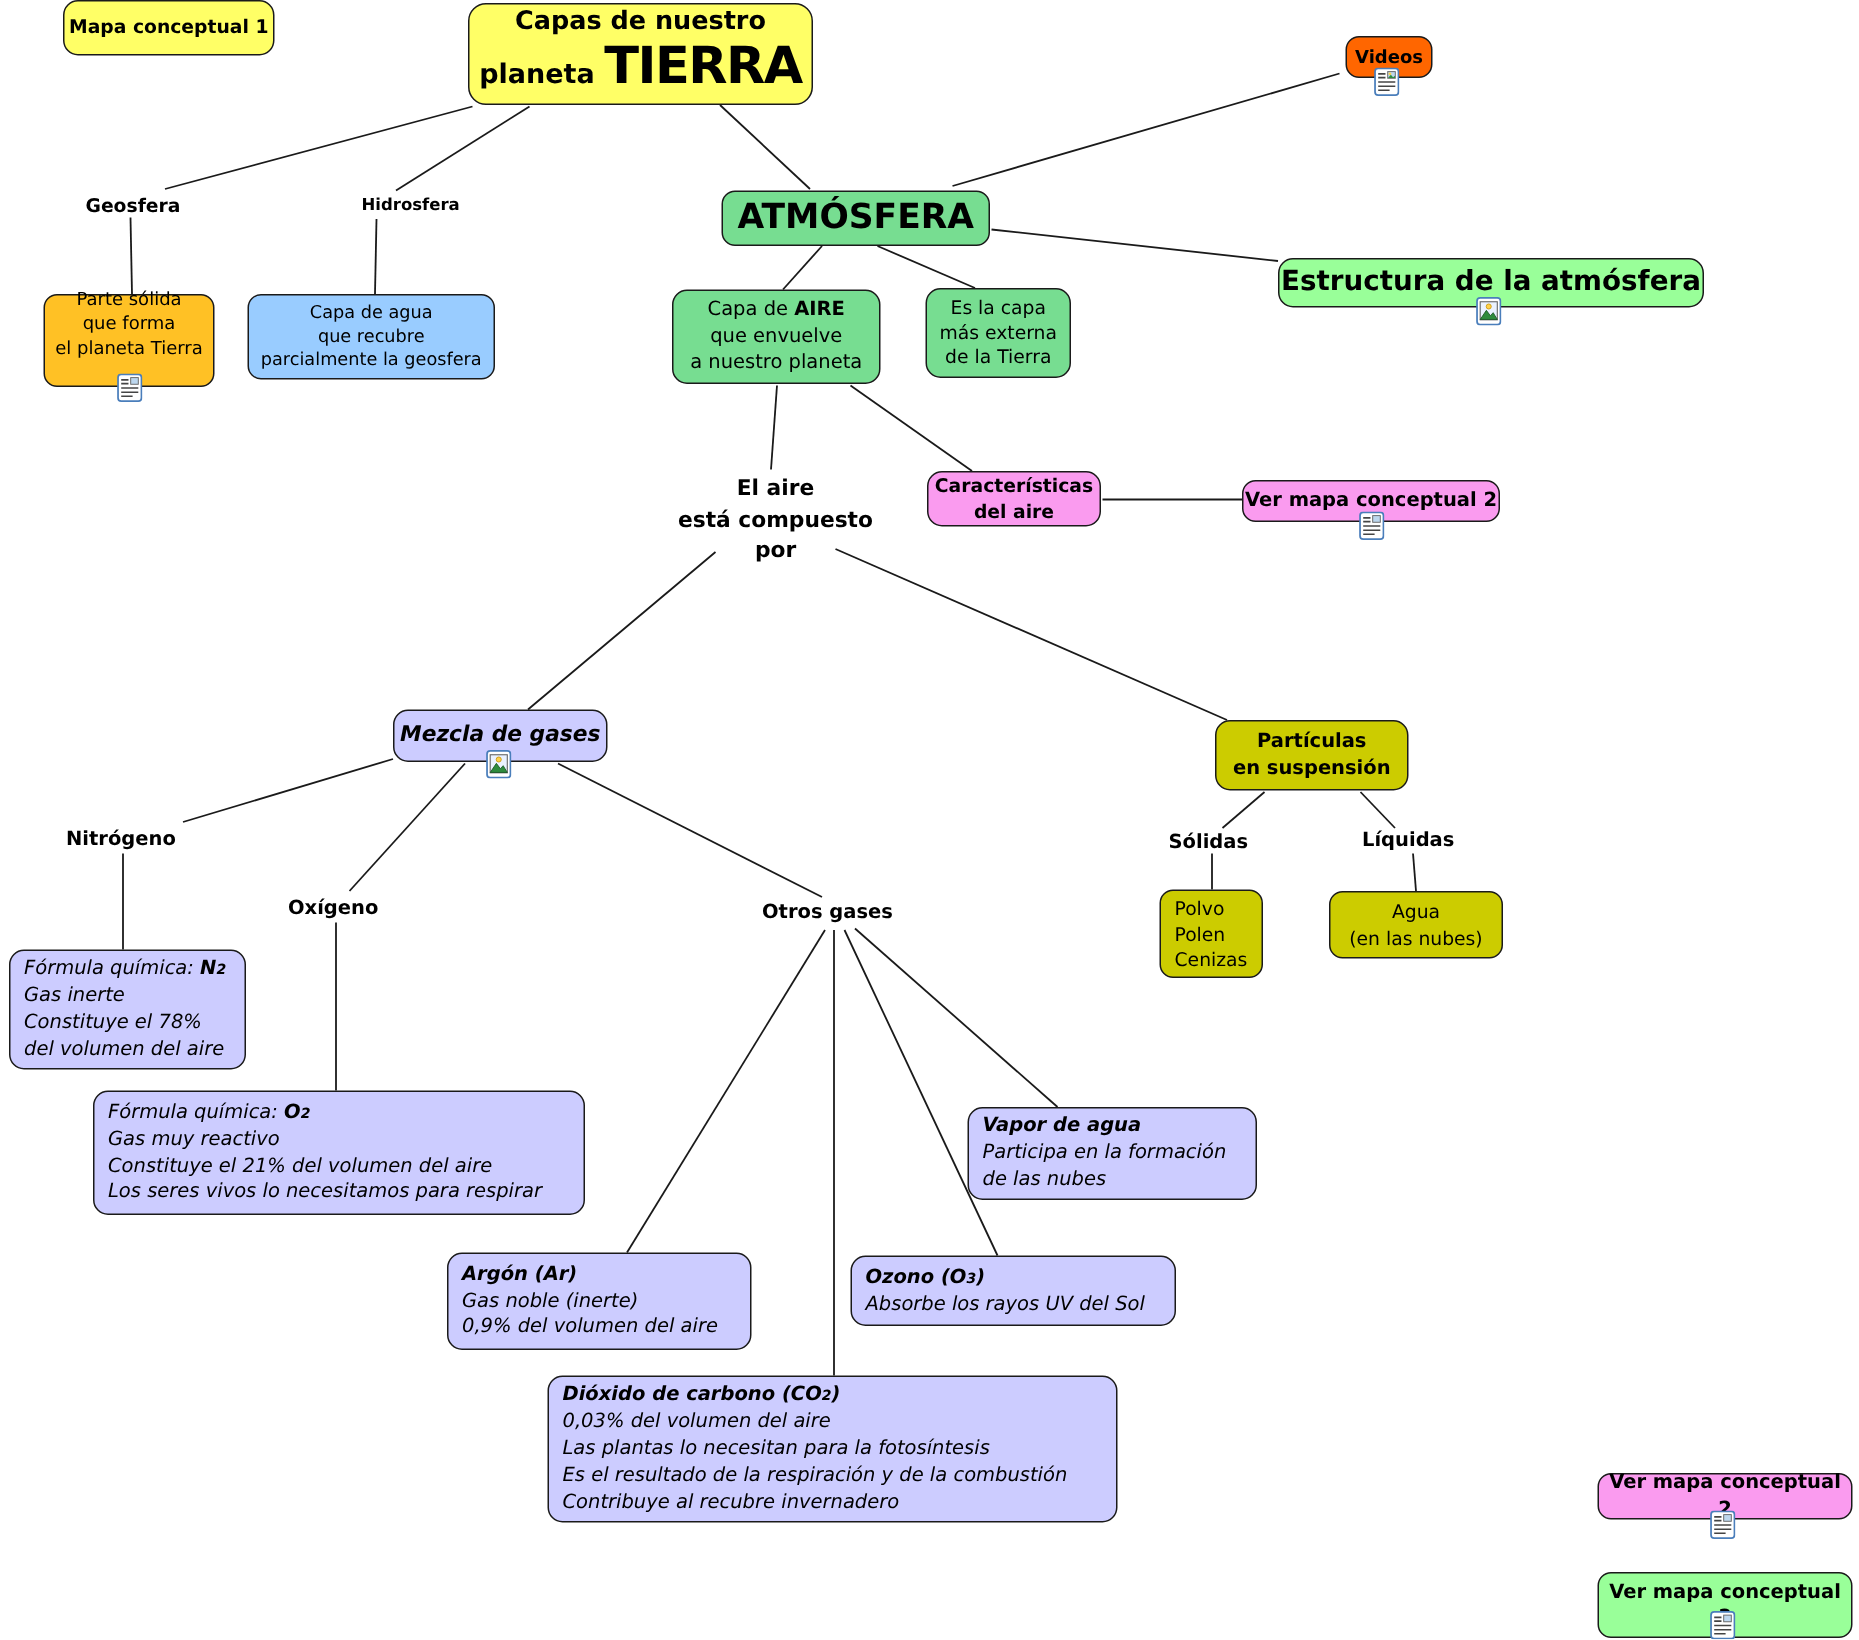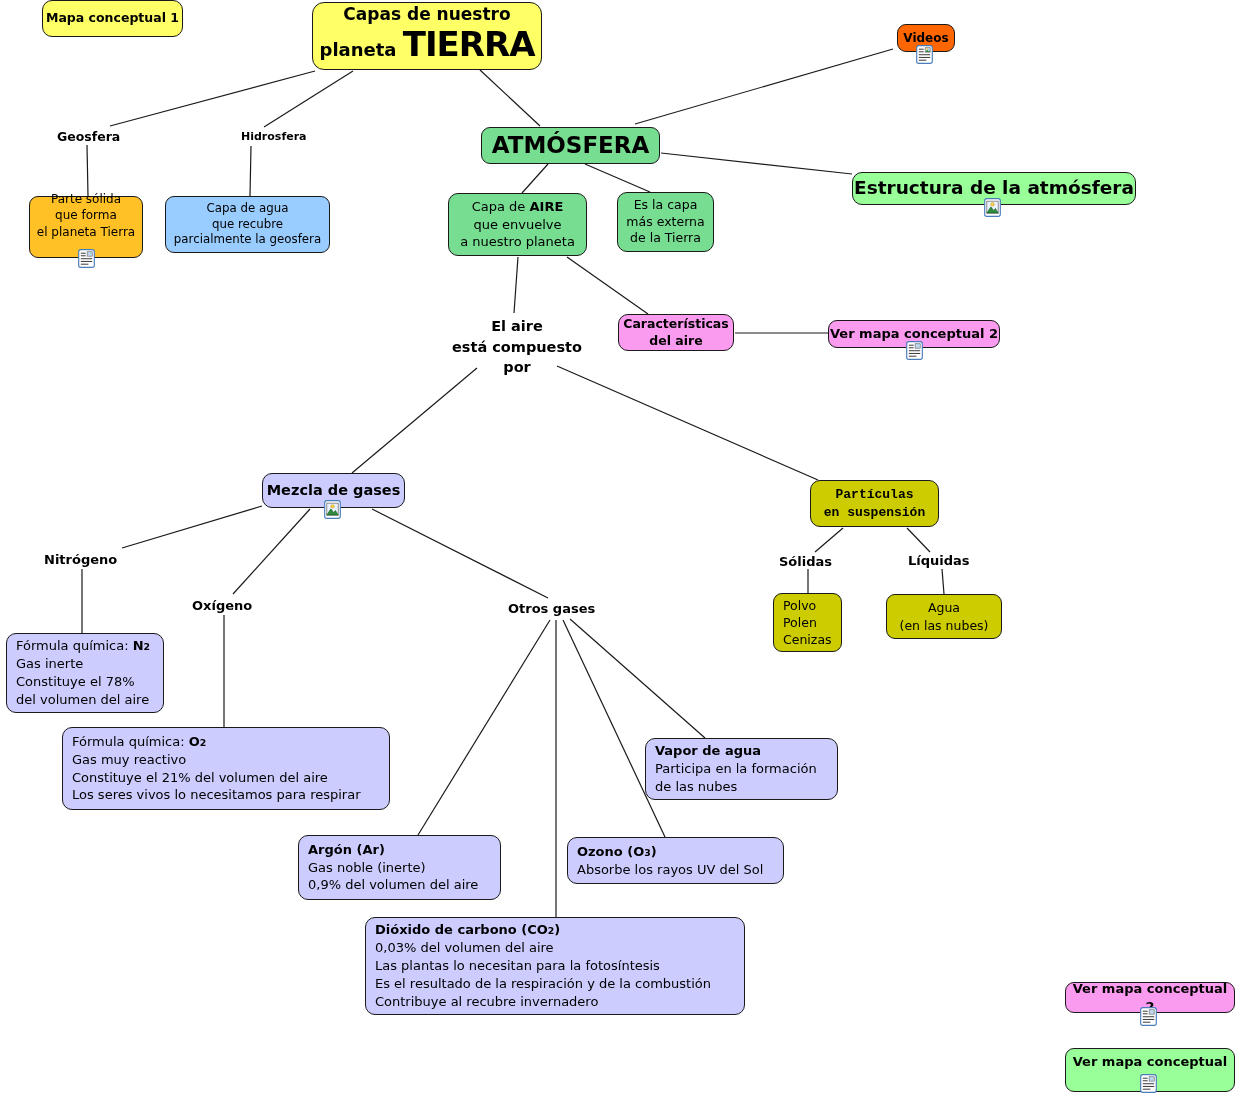--- a/index.html
+++ b/index.html
@@ -16,21 +16,21 @@
   .t1{font-weight:bold;font-size:17px;}
   .t2{font-weight:bold;font-size:18px;line-height:38px;}
   .t2 .big{font-size:34px;letter-spacing:-1px;margin-top:48px;}
   .bg-yellow{background:var(--c-yellow);}
   .bg-orange{background:var(--c-orange);}
   .bg-amber{background:var(--c-amber);}
   .bg-blue{background:var(--c-light_blue);}
   .bg-green{background:var(--c-green);}
   .bg-lgreen{background:var(--c-light_green);}
   .bg-pink{background:var(--c-pink);}
-  .bg-lav{background:var(--c-lavender);}
+  .bg-lav{background:var(--c-lavender);font-style:italic;}
   .bg-olive{background:var(--c-olive);}
   .res-icon{position:absolute;width:17px;height:19px;display:block;cursor:pointer;}
   .res-icon svg{display:block;}
 </style>
 </head>
 <body>
 
 <div id="canvas">
 
   <svg id="edges" width="1239" height="1093">
@@ -174,21 +174,21 @@
   </div>
   <span class="res-icon" style="left:324px;top:500px;">
     <svg viewBox="0 0 16 18" width="17" height="19">
       <rect x="0.6" y="0.6" width="14.8" height="16.8" rx="2" fill="#fff" stroke="#4A7EBB" stroke-width="1.1"></rect>
       <rect x="2.6" y="3" width="10.8" height="11.4" fill="#EAF2FF" stroke="#666" stroke-width="0.7"></rect>
       <circle cx="8" cy="6" r="1.6" fill="#FFD24A" stroke="#C89000" stroke-width="0.5"></circle>
       <path d="M2.6 14.2 L6.5 8.4 L9 11.8 L10.8 9.9 L13.4 14.2 Z" fill="#2E8B3D" stroke="#14501F" stroke-width="0.5"></path>
     </svg>
   </span>
 
-  <div class="node bg-olive bold" style="left:810px;top:480px;width:129px;height:47px;font-size:13px;line-height:1.35;border-radius:10px;font-family:Liberation Mono, monospace;">
+  <div class="node bg-olive bold" style="left:810px;top:480px;width:129px;height:47px;font-size:13px;line-height:1.35;border-radius:10px;">
     <div>Partículas</div>
     <div>en suspensión</div>
   </div>
 
   <div class="free" style="left:44px;top:552px;font-size:13px;">Nitrógeno</div>
   <div class="free" style="left:192px;top:598px;font-size:13px;">Oxígeno</div>
   <div class="free" style="left:508px;top:601px;font-size:13px;">Otros gases</div>
   <div class="free" style="left:779px;top:554px;font-size:13px;">Sólidas</div>
   <div class="free" style="left:908px;top:553px;font-size:13px;">Líquidas</div>
 

